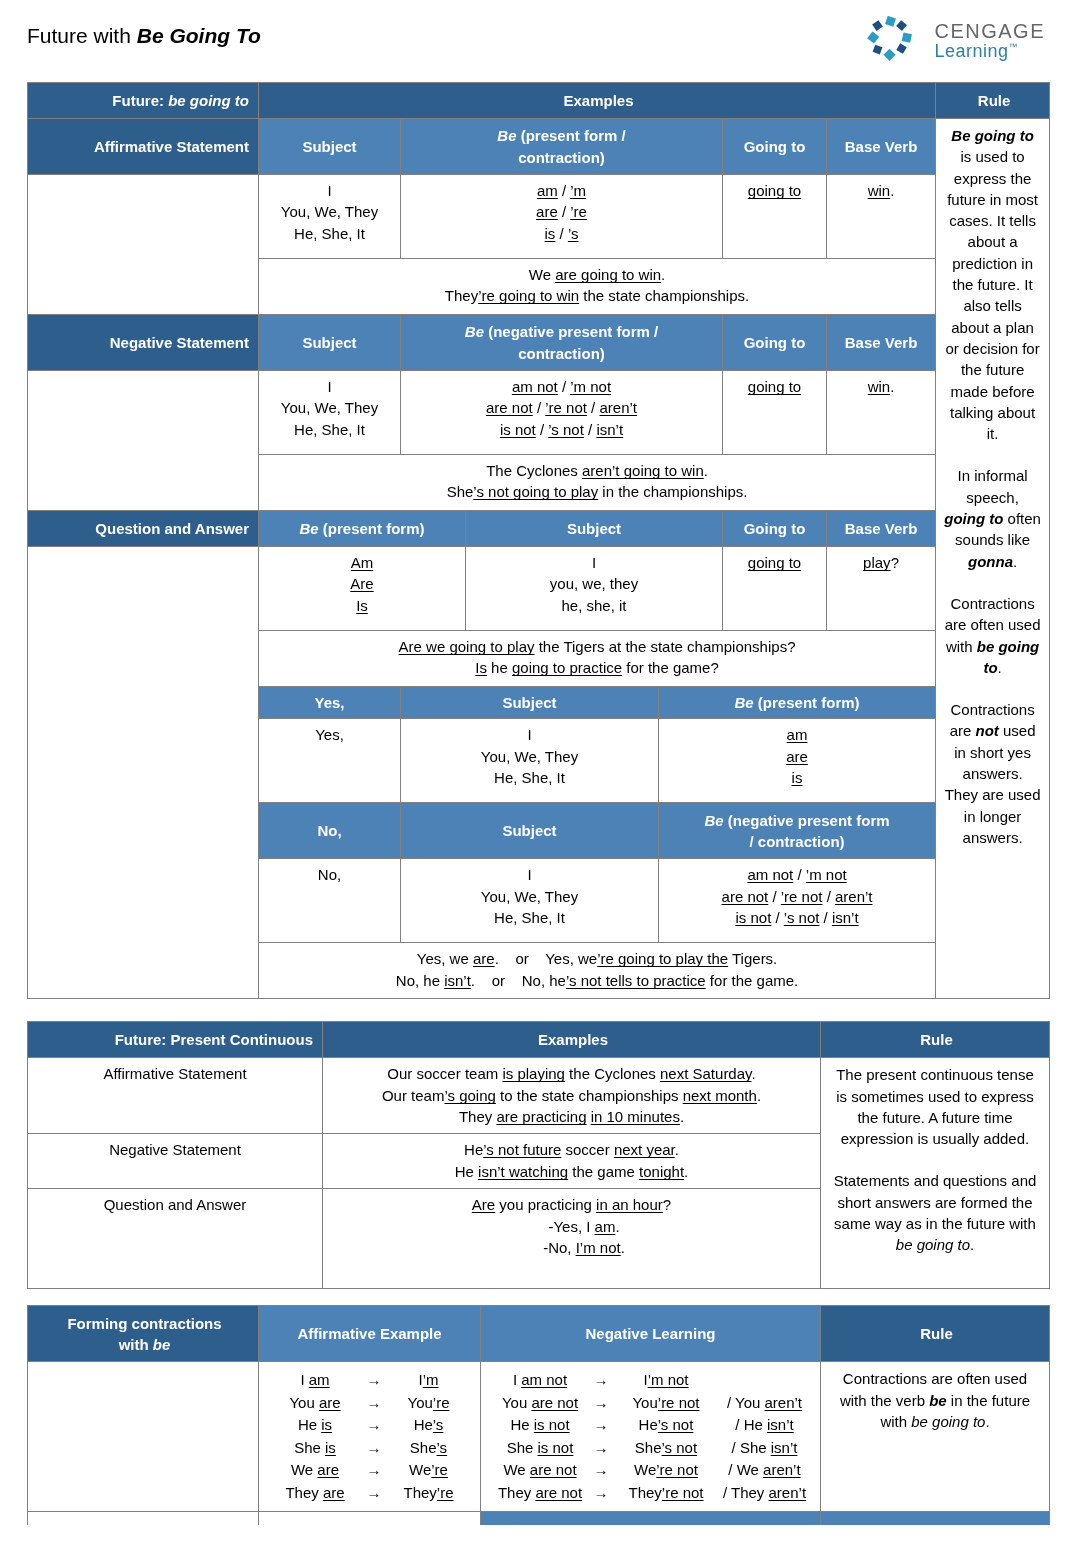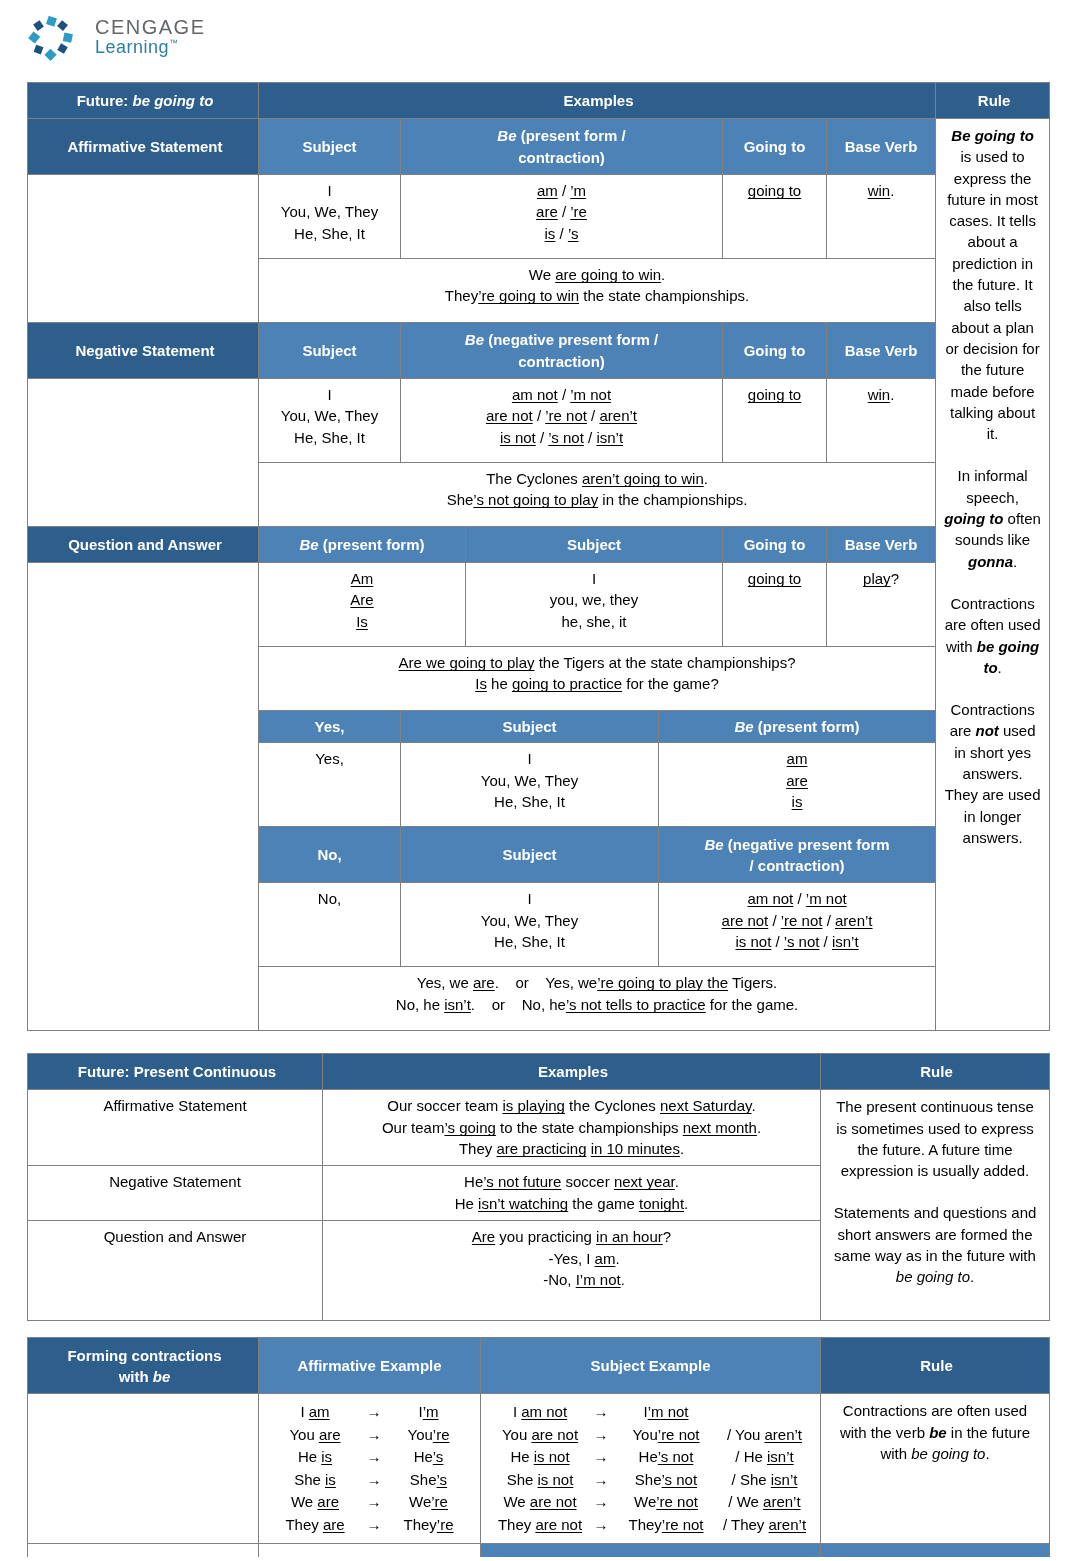--- a/index.html
+++ b/index.html
@@ -10,42 +10,42 @@
     color: #000;
   }
   .page { padding: 16px 27px 0 27px; }
 
   
   .topbar { display: flex; justify-content: space-between; align-items: flex-start; height: 52px; margin-bottom: 14px; }
   .doc-title { font-size: 21px; font-weight: normal; padding-top: 8px; }
   .bi { font-weight: bold; font-style: italic; }
   .it { font-style: italic; }
 
-  .logo { display: flex; align-items: flex-start; gap: 20px; padding-right: 4px; }
+  .logo { display: flex; align-items: flex-end; gap: 20px; padding-right: 4px; }
   .logo-text { display: flex; flex-direction: column; line-height: 1.1; }
   .logo-name { font-size: 20px; letter-spacing: 1.5px; color: var(--logo-gray); }
   .logo-sub { font-size: 18px; color: var(--logo-learning); letter-spacing: 0.5px; }
   .tm { font-size: 9px; vertical-align: super; color: var(--logo-learning); }
   .sq-navy { fill: var(--logo-navy); }
   .sq-teal { fill: var(--logo-teal); }
 
   
   table { border-collapse: collapse; table-layout: fixed; width: 1022px; background: #fff; }
   th, td { border: 1px solid var(--border); padding: 5px 9px; font-size: 15px; line-height: 1.42; }
   th { color: #fff; text-align: center; vertical-align: middle; font-weight: bold; }
-  th.tl { text-align: center; padding-left: 13px; }
+  th.tl { text-align: right; padding-left: 13px; }
   td { vertical-align: top; text-align: center; }
   .dark { background: var(--header-dark); padding-left: 12px; }
   .med  { background: var(--header-medium); }
 
   .rh36 th { height: 36px; }
   .rh32 th { height: 32px; }
   .rh56 th { height: 56px; }
   .rdata td { height: 84px; }
-  .rex td { height: 64px; }
+  .rex td { height: 56px; }
   .ex { white-space: pre-wrap; }
   .blank { background: #fff; }
 
   u { text-decoration: underline; text-decoration-skip-ink: none; text-underline-offset: 2px; }
 
   .rule-cell { vertical-align: top; padding: 6px 8px; font-size: 15px; }
   .rule-cell p { margin: 0 0 21px 0; }
 
   .t1 { margin-bottom: 22px; }
   .t2 { margin-bottom: 16px; }
@@ -61,20 +61,21 @@
   .t3-data td { height: 150px; }
   .r-band td { height: 13px; padding: 0; border-bottom: none; }
   .band { background: var(--header-medium); }
 </style>
 </head>
 <body>
 
 <div class="page">
 
   <header class="topbar">
+    <h1 class="doc-title">Future with <span class="bi">Be Going To</span></h1>
     <div class="logo">
       <svg class="logo-icon" width="48" height="46" viewBox="0 0 50 46" aria-hidden="true">
         <rect class="sq-teal" x="21" y="0" width="9" height="9" transform="rotate(18 25.5 4.5)"></rect>
         <rect class="sq-navy" x="33" y="5" width="8" height="8" transform="rotate(40 37 9)"></rect>
         <rect class="sq-teal" x="38" y="17" width="9" height="9" transform="rotate(12 42.5 21.5)"></rect>
         <rect class="sq-navy" x="33" y="29" width="8" height="8" transform="rotate(30 37 33)"></rect>
         <rect class="sq-teal" x="20" y="35" width="9" height="9" transform="rotate(45 24.5 39.5)"></rect>
         <rect class="sq-navy" x="8" y="30" width="8" height="8" transform="rotate(20 12 34)"></rect>
         <rect class="sq-teal" x="3" y="17" width="9" height="9" transform="rotate(38 7.5 21.5)"></rect>
         <rect class="sq-navy" x="8" y="5" width="8" height="8" transform="rotate(55 12 9)"></rect>
@@ -221,21 +222,21 @@
     <colgroup>
       <col style="width:231px">
         <col style="width:222px">
         <col style="width:340px">
         <col style="width:229px">
     </colgroup>
     <tbody>
         <tr class="rh56">
       <th class="dark">Forming contractions<br>with <span class="it">be</span></th>
       <th class="med">Affirmative Example</th>
-      <th class="med">Subject Example</th>
+      <th class="med">Negative Learning</th>
       <th class="dark">Rule</th>
     </tr>
     <tr class="t3-data">
       <td class="blank"></td>
       <td class="contract-cell">
         <div class="c-line">
               <span>I <u>am</u></span>
               <span>→</span>
               <span>I<u>’m</u></span>
             </div>

